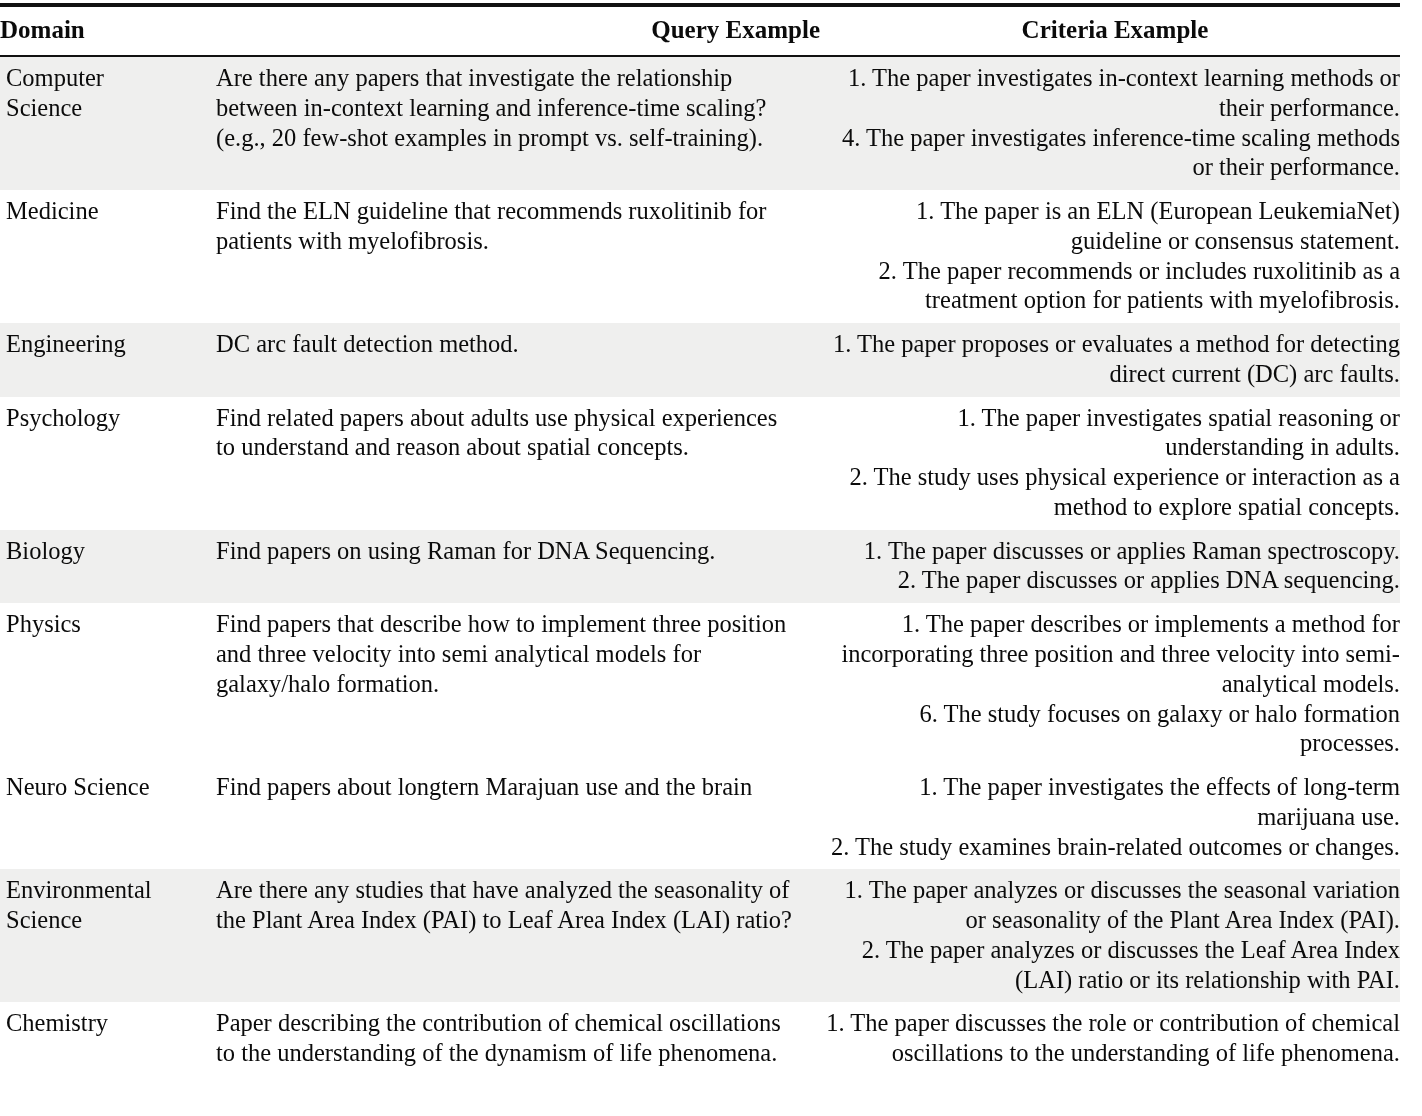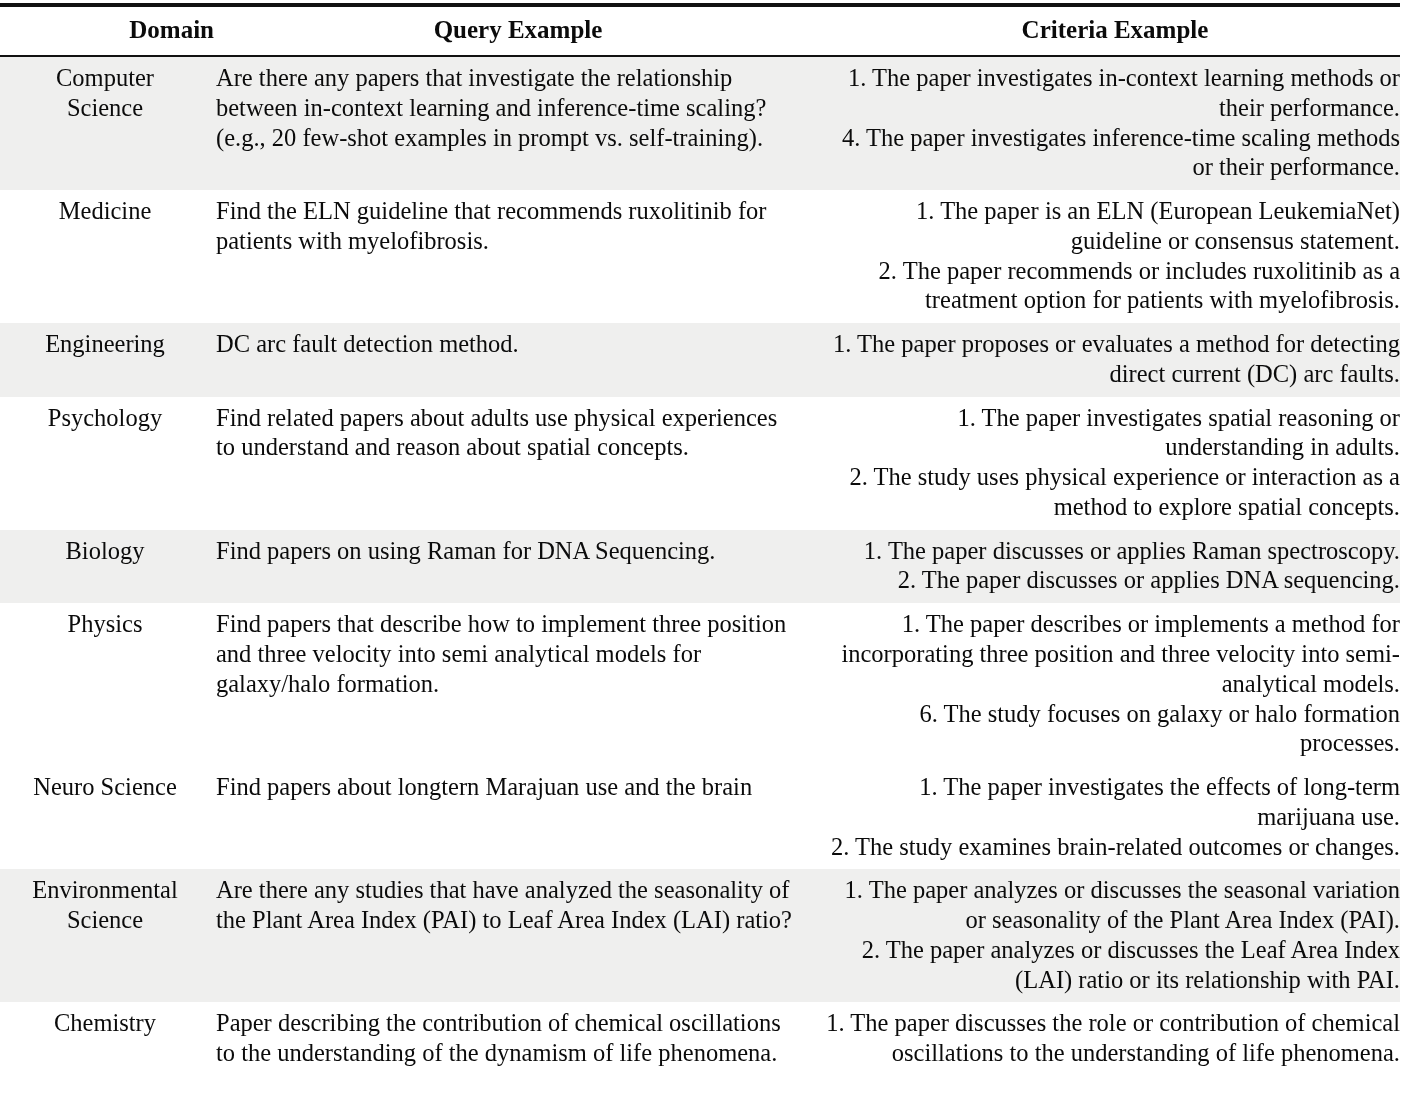--- a/index.html
+++ b/index.html
@@ -42,34 +42,34 @@
     background: #111111;
   }
 
   thead th {
     font-weight: bold;
     font-size: 25px;
     line-height: 1.22;
     padding: 8px 0 10px 0;
     vertical-align: bottom;
   }
-  thead th.col-domain { text-align: right; width: 214px; }
-  thead th.col-query  { text-align: center;   width: 604px; padding-left: 2px; }
+  thead th.col-domain { text-align: left; width: 214px; }
+  thead th.col-query  { text-align: right;   width: 604px; padding-left: 2px; }
   thead th.col-crit   { text-align: center;   width: 582px; padding-left: 4px; }
 
   tbody td {
     font-size: 24.5px;
     line-height: 1.215;
     vertical-align: top;
     padding: 6px 0 8px 0;
   }
   tbody tr.shaded td { background: #efefee; }
 
   td.c-domain {
-    text-align: center;
+    text-align: left;
     width: 214px;
     padding-left: 6px;
     padding-right: 10px;
     box-sizing: border-box;
   }
   td.c-query {
     text-align: left;
     width: 604px;
     padding-left: 2px;
     padding-right: 16px;

